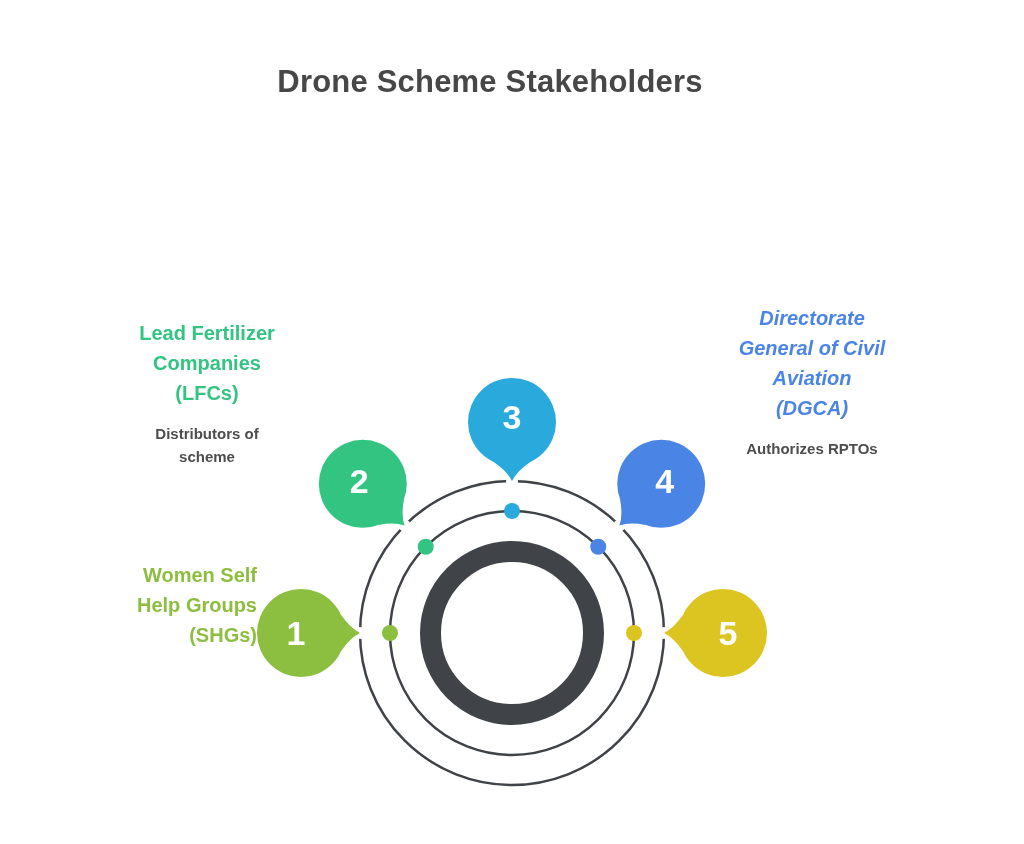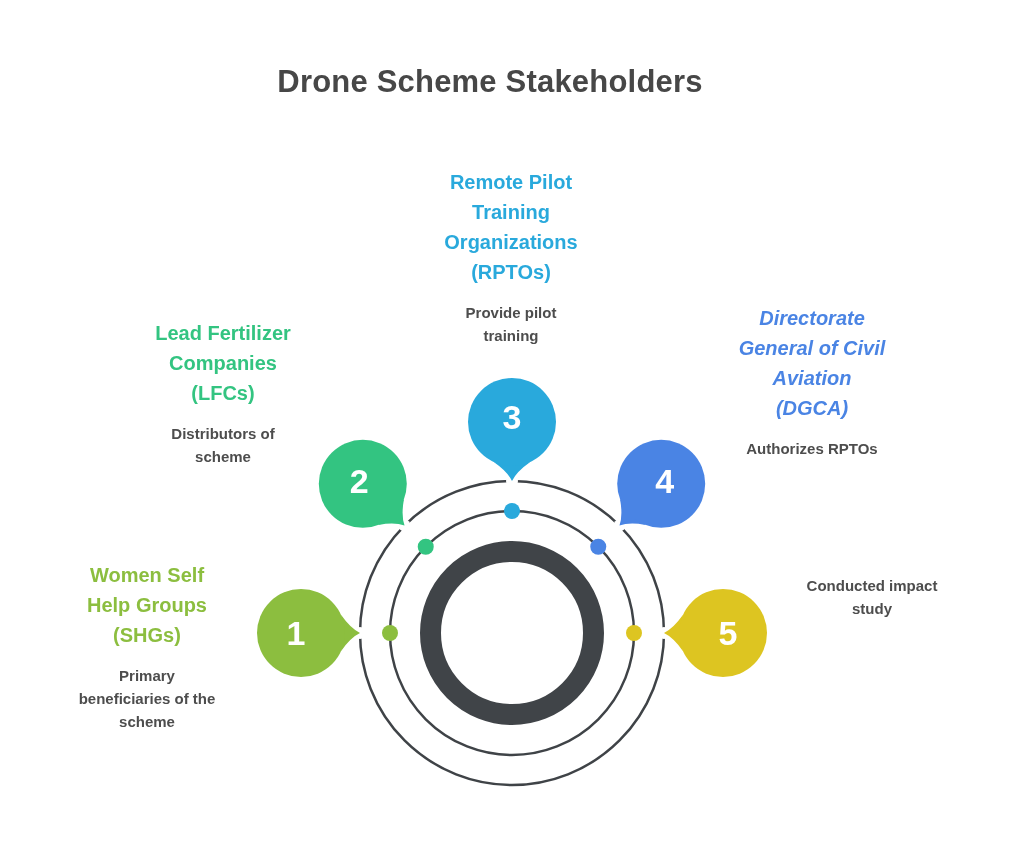--- a/index.html
+++ b/index.html
@@ -76,52 +76,39 @@
       <path d="M 682.8039998637256 650.8964122953353 Q 673.4019999318627 637.4741030738338 664 633 Q 673.4019999318627 628.5258969261662 682.8039998637256 615.1035877046647 Z" fill="#DDC521"></path>
       <circle cx="723" cy="633" r="44" fill="#DDC521"></circle>
       <text x="728" y="633" text-anchor="middle" dy="0.36em" fill="#FFFFFF" font-size="34" font-weight="bold" font-family="&quot;Liberation Sans&quot;, sans-serif">5</text>
       <circle cx="390" cy="633" r="8" fill="#8CBE3F"></circle>
       <circle cx="425.7329726952412" cy="546.7329726952412" r="8" fill="#33C481"></circle>
       <circle cx="512" cy="511" r="8" fill="#29A9DC"></circle>
       <circle cx="598.2670273047588" cy="546.7329726952412" r="8" fill="#4A84E4"></circle>
       <circle cx="634" cy="633" r="8" fill="#DDC521"></circle>
     </svg>
 
-  <div class="stk-label" style="left: 37px; top: 560px; width: 220px;">
+  <div class="stk-label" style="left: 37px; top: 560px; width: 220px; text-align: right;">
     <div class="stk-name" style="color: rgb(140, 190, 63);">Women Self
 Help Groups
 (SHGs)</div>
-    <div class="stk-desc" style="color: rgb(77, 77, 77);">Primary
-beneficiaries of the
-scheme</div>
   </div>
 
-  <div class="stk-label" style="left: 113px; top: 318px; width: 220px;">
+  <div class="stk-label" style="left: 97px; top: 318px; width: 220px;">
     <div class="stk-name" style="color: rgb(51, 196, 129);">Lead Fertilizer
 Companies
 (LFCs)</div>
     <div class="stk-desc" style="color: rgb(77, 77, 77);">Distributors of
 scheme</div>
   </div>
 
-  <div class="stk-label" style="left: 401px; top: 167px; width: 220px;">
-    <div class="stk-name" style="color: rgb(41, 169, 220);">Remote Pilot
-Training
-Organizations
-(RPTOs)</div>
-    <div class="stk-desc" style="color: rgb(77, 77, 77);">Provide pilot
-training</div>
-  </div>
 
   <div class="stk-label" style="left: 697px; top: 303px; width: 230px;">
     <div class="stk-name" style="color: rgb(74, 132, 228); font-style: italic;">Directorate
 General of Civil
 Aviation
 (DGCA)</div>
     <div class="stk-desc" style="color: rgb(77, 77, 77);">Authorizes RPTOs</div>
   </div>
 
   <div class="stk-label" style="left: 752px; top: 560px; width: 240px;">
-    <div class="stk-desc" style="color: rgb(77, 77, 77);">Conducted impact
-study</div>
   </div>
 
 </div>
 
 </body></html>

